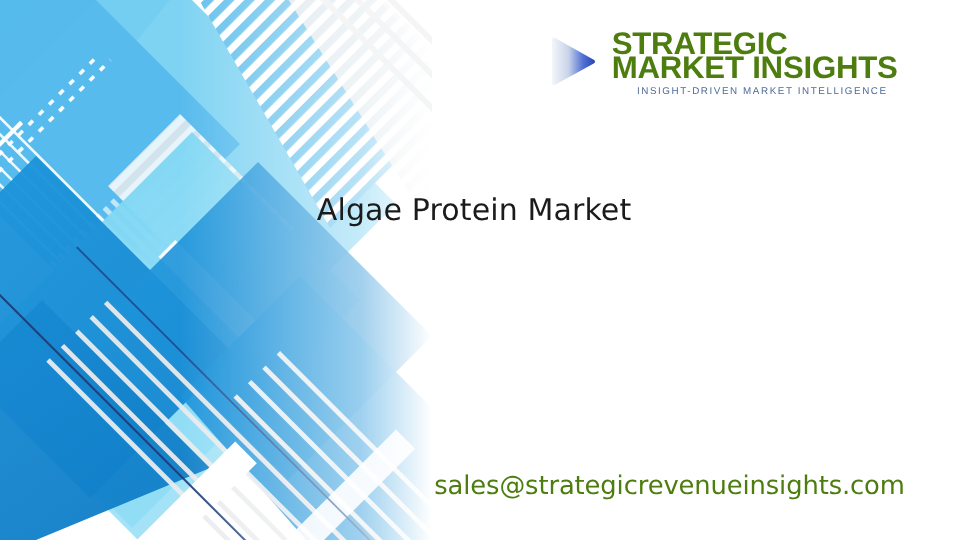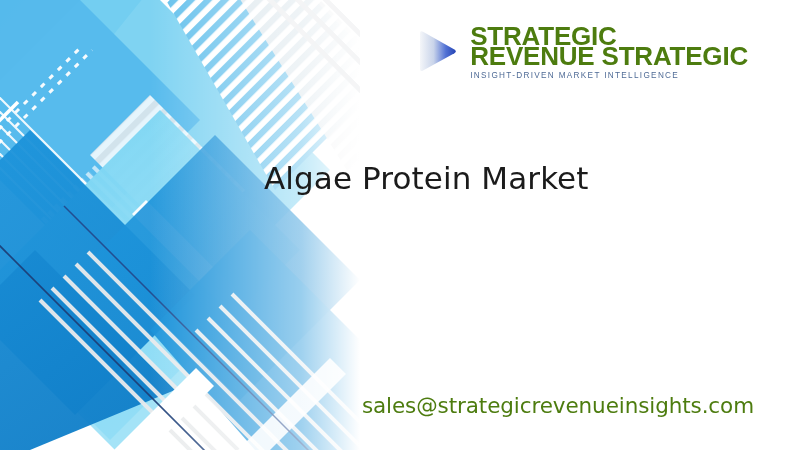--- a/index.html
+++ b/index.html
@@ -40,28 +40,29 @@
     color:#4d7c0f;
     white-space:nowrap;
   }
   #logo-tagline {
     font-family:"Liberation Sans", sans-serif;
     font-size:8.2px;
     letter-spacing:1.32px;
     color:#4f6b96;
     margin-top:5px;
     white-space:nowrap;
+    margin-left:21px;
   }
 
   
   #title {
     position:absolute;
     left:264px; top:160px;
     font-family:"DejaVu Sans", sans-serif;
-    font-size:31px;
+    font-size:25px;
     font-weight:normal;
     color:#1b1b1b;
     letter-spacing:0.1px;
     white-space:nowrap;
   }
 
   
   #email {
     position:absolute;
     right:46px; top:393px;
@@ -208,20 +209,20 @@
           <stop offset="72%" stop-color="#5171d4"></stop>
           <stop offset="100%" stop-color="#2544b4"></stop>
         </linearGradient>
       </defs>
       <path d="M2 4 L2 40 Q2 43 5 41.4 L36.4 24.2 Q39.4 22.4 36.4 20.6 L5 2.8 Q2 1.2 2 4 Z" fill="url(#markGrad)"></path>
     </svg>
   </div>
 
   <div id="logo-text">
     <div class="logo-line">STRATEGIC</div>
-    <div class="logo-line">REVENUE STRATEGIC</div>
+    <div class="logo-line">MARKET INSIGHTS</div>
     <div id="logo-tagline">INSIGHT-DRIVEN MARKET INTELLIGENCE</div>
   </div>
 </div>
 
 <h1 id="title">Algae Protein Market</h1>
 
 <div id="email">sales@strategicrevenueinsights.com</div>
 
 </body></html>

